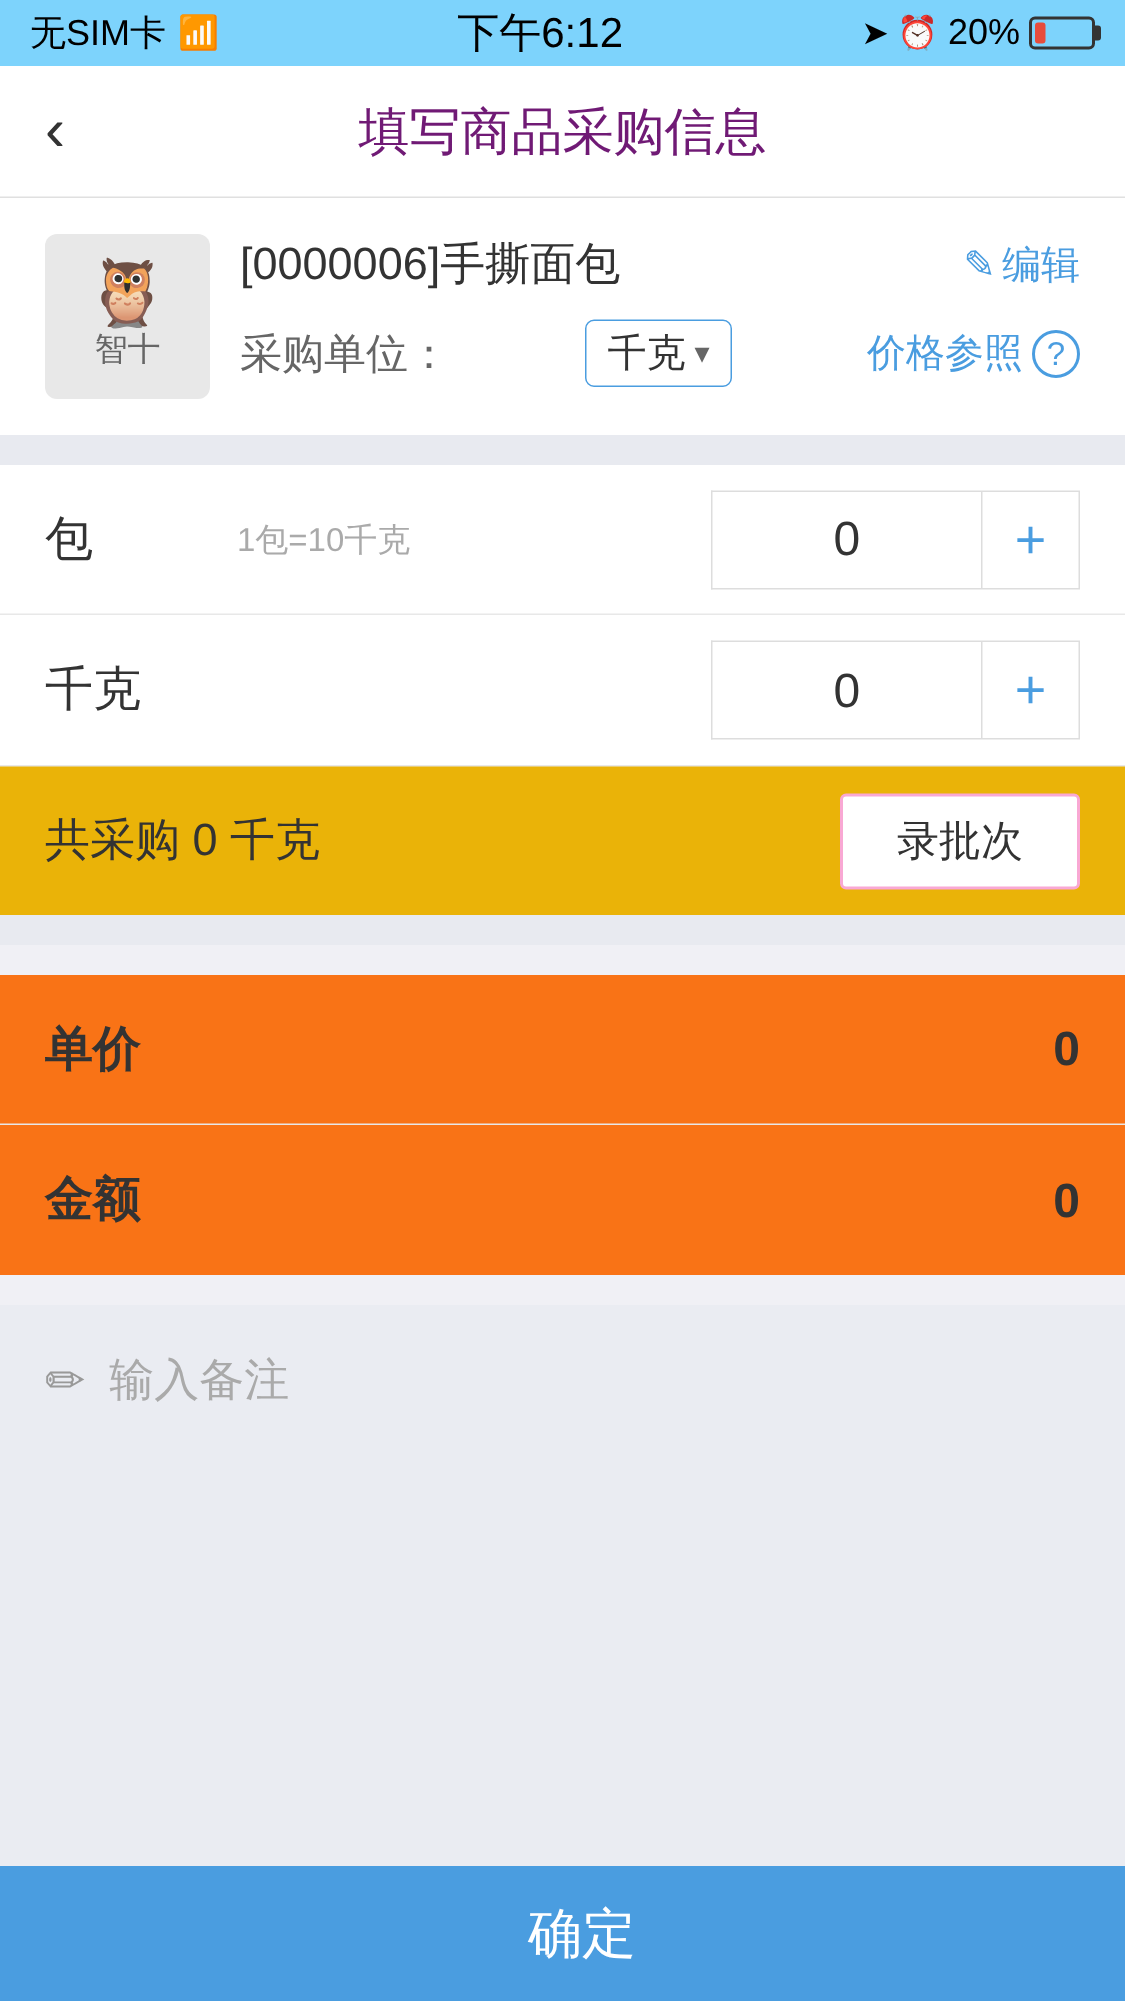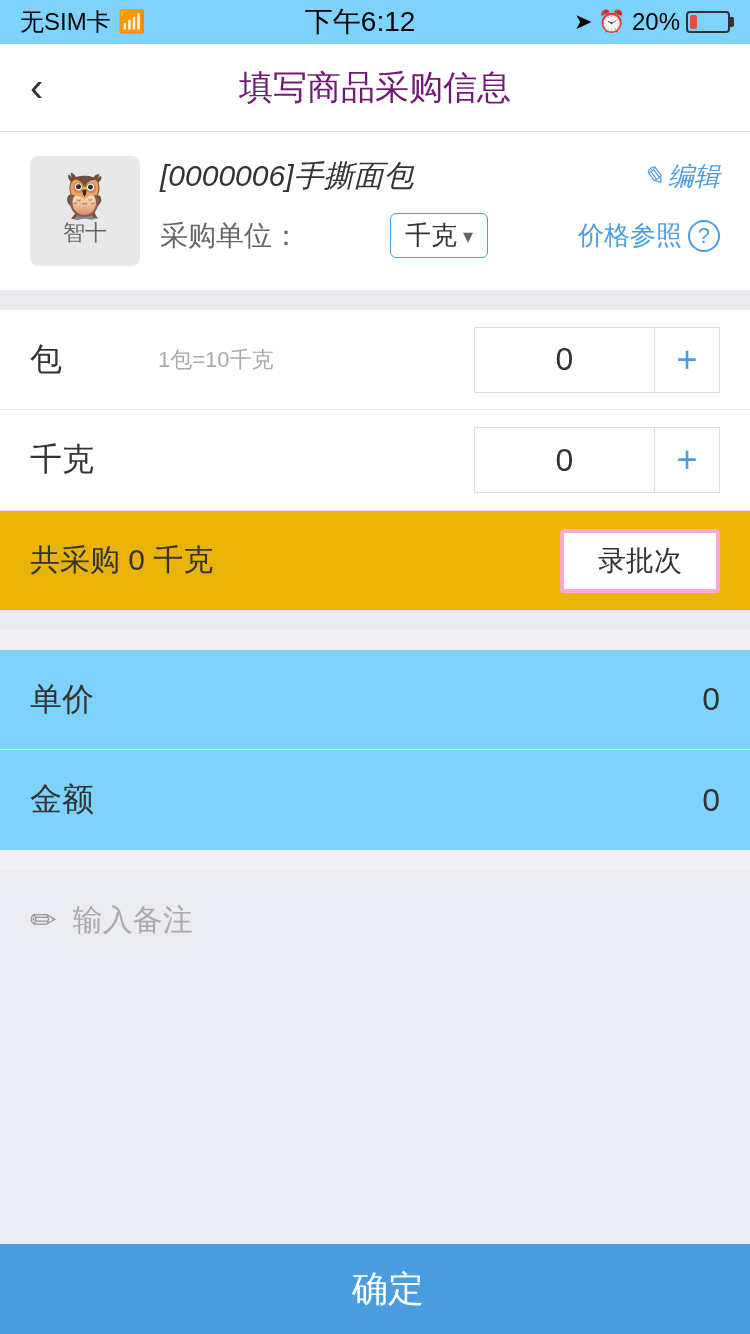--- a/index.html
+++ b/index.html
@@ -110,21 +110,20 @@
       line-height: 1;
       color: #888;
     }
     .product-info {
       flex: 1;
     }
     .product-name-row {
       display: flex;
       align-items: center;
       justify-content: space-between;
-      font-style: italic;
     }
     .product-name {
       font-size: 30px;
       color: #333;
       font-weight: 500;
     }
     .edit-btn {
       font-size: 26px;
       color: #4a9de0;
       display: flex;
@@ -231,35 +230,36 @@
       background: #eab308;
       border-top: 1px solid #e8e8e8;
     }
     .summary-text {
       font-size: 30px;
       color: #333;
     }
     .batch-btn {
       width: 160px;
       height: 64px;
-      border: 4px solid #f9a8d4;
+      border: 2px solid #f9a8d4;
       background: #fff;
       font-size: 28px;
       color: #333;
       border-radius: 4px;
       display: flex;
       align-items: center;
       justify-content: center;
       cursor: pointer;
     }
 
     
     .price-section {
-      background: #7dd3fc;
+      background: #f97316;
       margin-top: 20px;
+      font-weight: bold;
     }
     .price-row {
       display: flex;
       align-items: center;
       justify-content: space-between;
       padding: 0 30px;
       height: 100px;
       border-bottom: 1px solid #e8e8e8;
     }
     .price-row:last-child { border-bottom: none; }

